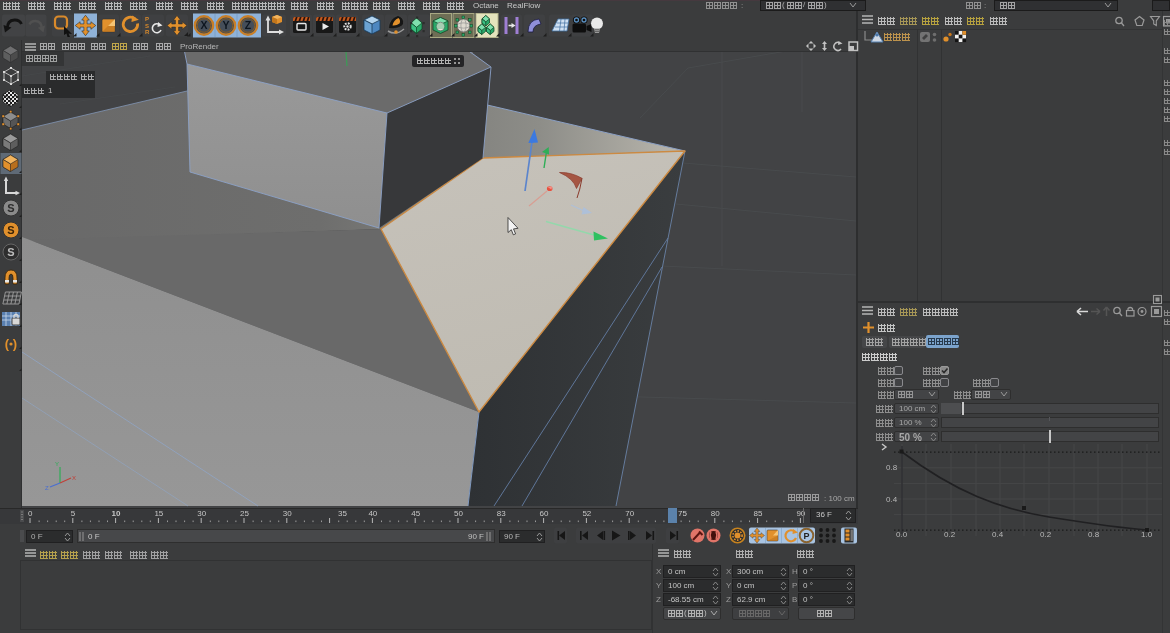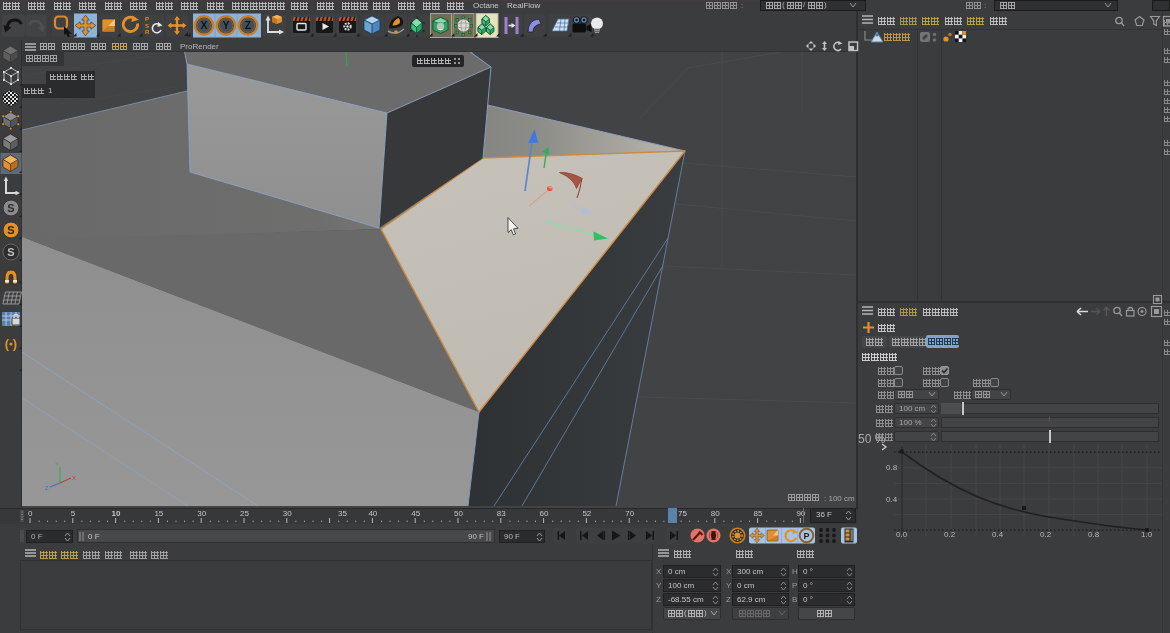--- a/index.html
+++ b/index.html
@@ -1166,21 +1166,21 @@
     <path d="M1 4 L3.5 1 L6 4" stroke="#888" fill="none"></path>
     <path d="M1 6 L3.5 9 L6 6" stroke="#888" fill="none"></path>
   </svg>
 <div class="ab" style="left:941px;top:417px;width:218px;height:11px;background:#434446;border:1px solid #2e2e2e"></div>
 <div class="ab" style="left:1049px;top:417px;width:1px;height:4px;background:#55565a;"></div>
 <span class="cj s8" style="left:876px;top:433px;color:#9a9a9a">
     <i></i>
     <i></i>
   </span>
 <div class="ab" style="left:894px;top:431px;width:45px;height:11px;background:#434446;border:1px solid #2e2e2e;border-radius:2px"></div>
-<div class="t" style="left:858px;top:433px;color:#a8a8a8;font-size:12px;font-weight:normal;letter-spacing:0">50 %</div>
+<div class="t" style="left:899px;top:433px;color:#a8a8a8;font-size:10px;font-weight:bold;letter-spacing:0">50 %</div>
 <svg class="ab" style="left:930px;top:432px" width="8" height="10">
     <path d="M1 4 L3.5 1 L6 4" stroke="#888" fill="none"></path>
     <path d="M1 6 L3.5 9 L6 6" stroke="#888" fill="none"></path>
   </svg>
 <div class="ab" style="left:941px;top:431px;width:218px;height:11px;background:#434446;border:1px solid #2e2e2e"></div>
 <div class="ab" style="left:1049px;top:430px;width:2px;height:13px;background:#c8c8c8;"></div>
 <svg class="ab" style="left:881px;top:443px" width="8" height="8">
     <path d="M1 1 L5 4 L1 7" stroke="#c8c8c8" stroke-width="1.4" fill="none"></path>
   </svg>
 <svg class="ab" style="left:858px;top:440px" width="312" height="110" viewBox="858 440 312 110">

